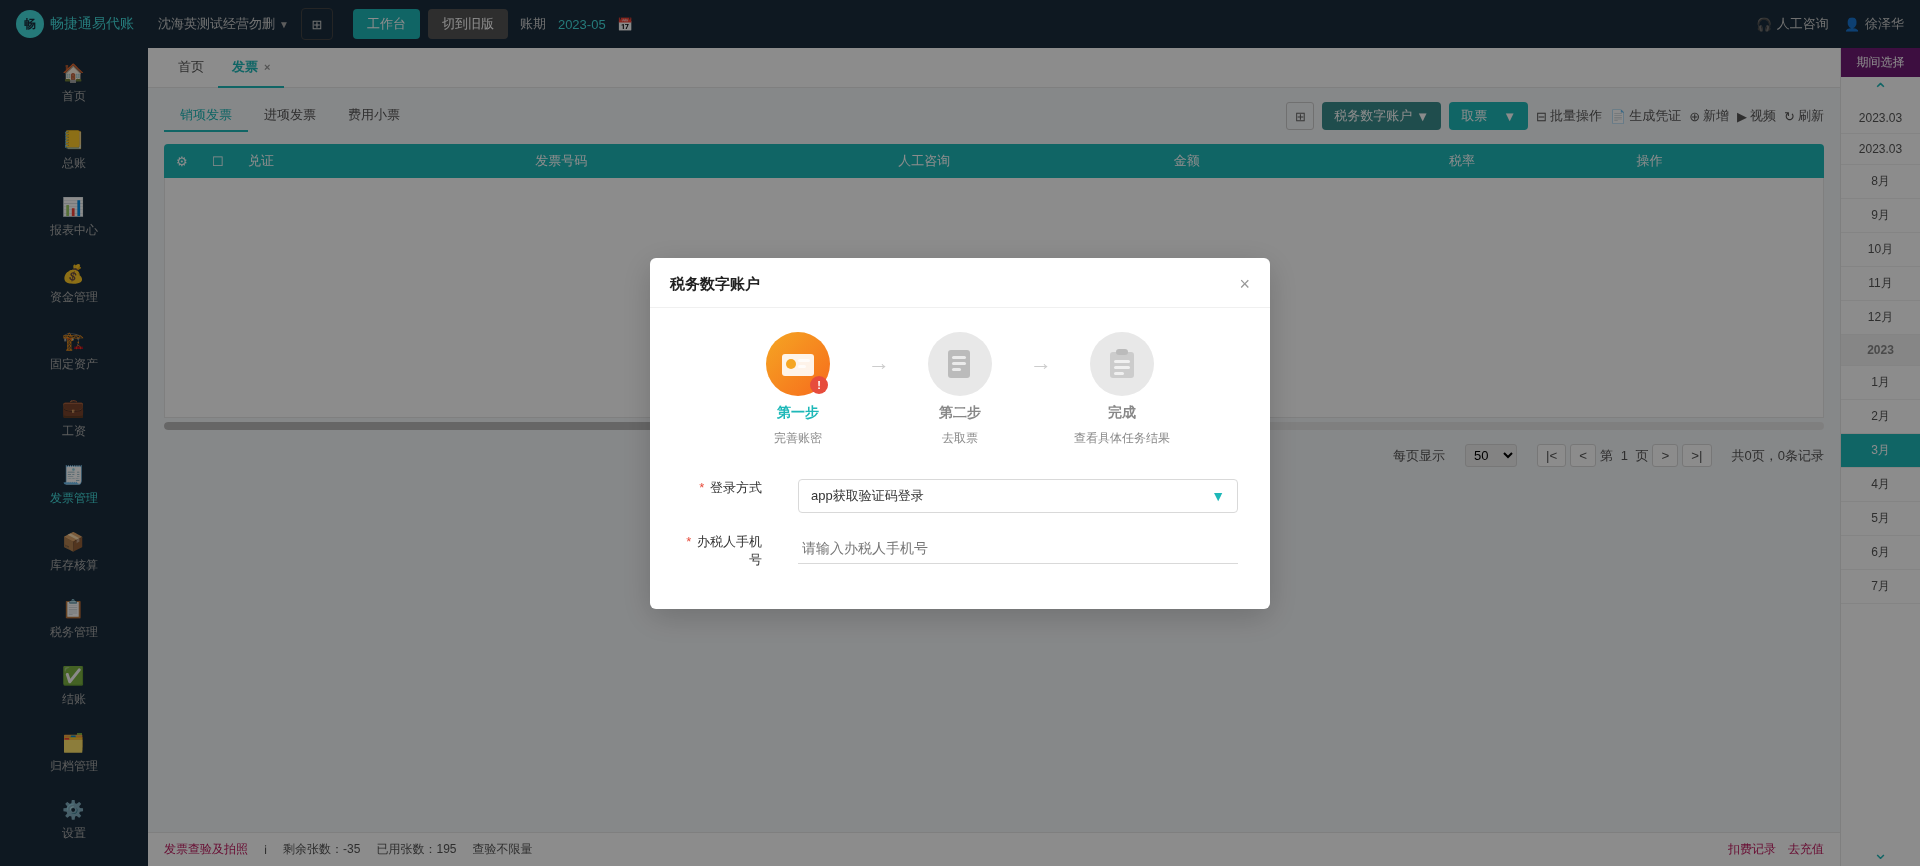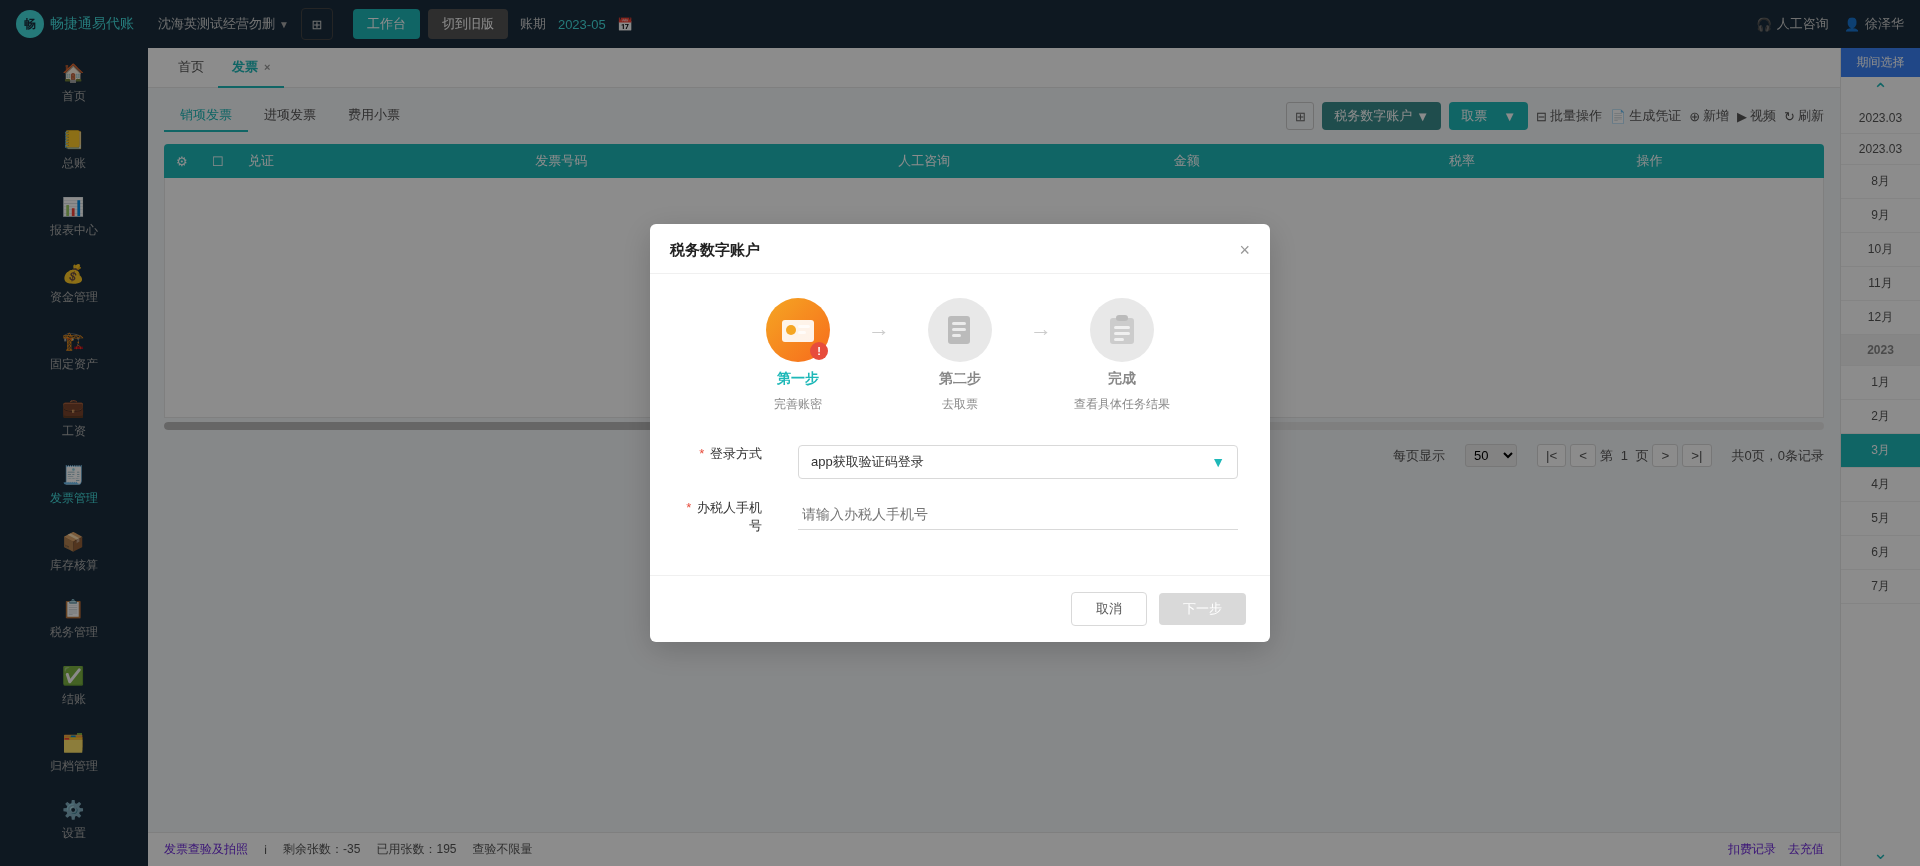--- a/index.html
+++ b/index.html
@@ -62,25 +62,25 @@
     .table-body { background: #fff; min-height: 200px; border: 1px solid #e8e8e8; border-top: none; }
 
     
     .pagination { display: flex; align-items: center; justify-content: flex-end; padding: 10px 0; gap: 20px; font-size: 13px; color: #555; }
     .pagination select { border: 1px solid #d9d9d9; border-radius: 3px; padding: 2px 4px; font-size: 13px; }
     .pagination .page-nav { display: flex; align-items: center; gap: 4px; }
     .pagination .page-btn { border: 1px solid #d9d9d9; border-radius: 3px; padding: 3px 8px; cursor: pointer; background: #fff; color: #555; }
 
     
     .bottom-bar { background: #fff; border-top: 1px solid #e8e8e8; padding: 8px 16px; display: flex; align-items: center; gap: 16px; font-size: 12px; color: #555; }
-    .bottom-bar .link { color: #6d28d9; cursor: pointer; }
+    .bottom-bar .link { color: #be185d; cursor: pointer; }
 
     
     .date-panel { width: 80px; background: #fff; border-left: 1px solid #e8e8e8; display: flex; flex-direction: column; overflow: hidden; }
-    .date-panel-header { background: #3b82f6; color: #fff; text-align: center; padding: 6px 0; font-size: 12px; cursor: pointer; }
+    .date-panel-header { background: #701a75; color: #fff; text-align: center; padding: 6px 0; font-size: 12px; cursor: pointer; }
     .date-item { padding: 8px 0; text-align: center; font-size: 12px; color: #555; cursor: pointer; border-bottom: 1px solid #f0f0f0; }
     .date-item.active { background: #1eb8b8; color: #fff; }
     .date-panel-scroll { overflow-y: auto; flex: 1; }
     .date-panel-arrows { display: flex; flex-direction: column; align-items: center; padding: 4px 0; }
     .date-panel-arrow { color: #1eb8b8; cursor: pointer; font-size: 18px; line-height: 1; }
 
     
     .overlay { position: fixed; top: 0; left: 0; width: 100%; height: 100%; background: rgba(0,0,0,0.45); z-index: 100; display: flex; align-items: center; justify-content: center; }
 
     
@@ -427,18 +427,14 @@
         <div class="form-label">
           <span class="required">*</span>
           <span>办税人手机号</span>
         </div>
         <div class="form-control">
           <input type="text" style="border-top: none; border-right: none; border-left: none; border-image: initial; border-bottom: 1px solid rgb(217, 217, 217); outline: none; font-size: 14px; width: 100%; padding: 7px 4px; background: transparent; color: rgb(187, 187, 187);" placeholder="请输入办税人手机号">
         </div>
       </div>
     </div>
 
-    <div class="dialog-footer">
-      <button class="btn-cancel">取消</button>
-      <button class="btn-next">下一步</button>
-    </div>
   </div>
 </div>
 
 </body></html>

